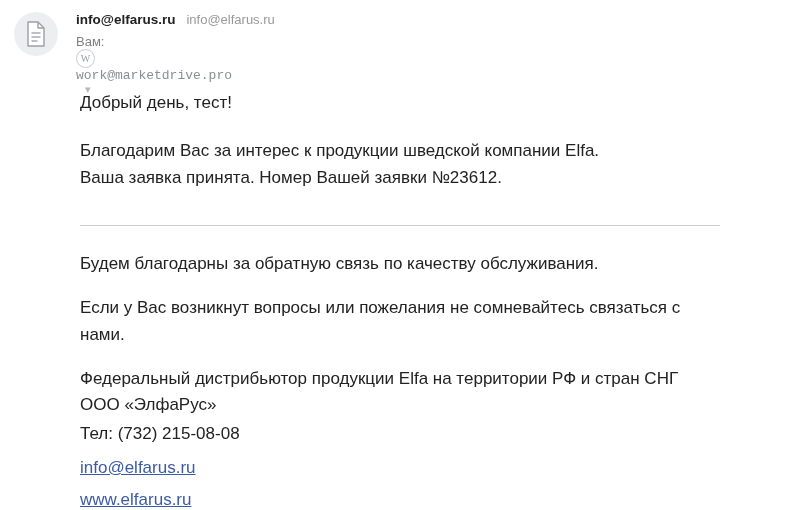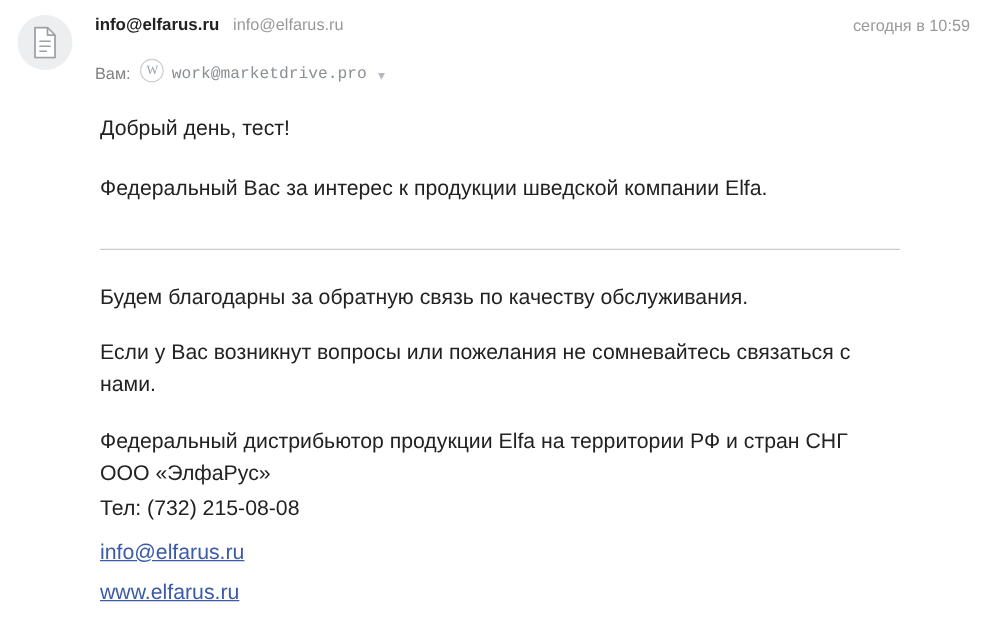--- a/index.html
+++ b/index.html
@@ -64,23 +64,24 @@
     letter-spacing: 0;
   }
   .sender-email {
     font-size: 13px;
     color: #999999;
     margin-left: 11px;
   }
 
   .recipient-line {
     display: flex;
-    align-items: flex-end;
-    margin-top: 20px;
+    align-items: flex-start;
+    margin-top: 7px;
     white-space: nowrap;
+    flex-direction: column;
   }
   .recipient-label {
     font-size: 13px;
     color: #808080;
     margin-right: 8px;
   }
   .recipient-chip-icon {
     width: 17px;
     height: 17px;
     border-radius: 50%;
@@ -183,28 +184,28 @@
         <span class="sender-email">info@elfarus.ru</span>
       </div>
       <div class="recipient-line">
         <span class="recipient-label">Вам:</span>
         <span class="recipient-chip-icon">W</span>
         <span class="recipient-email">work@marketdrive.pro</span>
         <span class="chevron">▾</span>
       </div>
     </div>
 
-    <div class="timestamp">сегодня в 10:59</div>
   </div>
 
   <div class="mail-body">
 
     <p class="para">Добрый день, тест!</p>
 
-    <p class="para tight">Федеральный Вас за интерес к продукции шведской компании Elfa.</p>
+    <p class="para tight">Благодарим Вас за интерес к продукции шведской компании Elfa.</p>
+    <p class="para">Ваша заявка принята. Номер Вашей заявки №23612.</p>
 
 
     <hr class="divider">
 
     <p class="para small-gap">Будем благодарны за обратную связь по качеству обслуживания.</p>
 
     <p class="para small-gap">Если у Вас возникнут вопросы или пожелания не сомневайтесь связаться с нами.</p>
 
     <div class="contact-block">
       <p class="contact-line">Федеральный дистрибьютор продукции Elfa на территории РФ и стран СНГ ООО «ЭлфаРус»</p>

